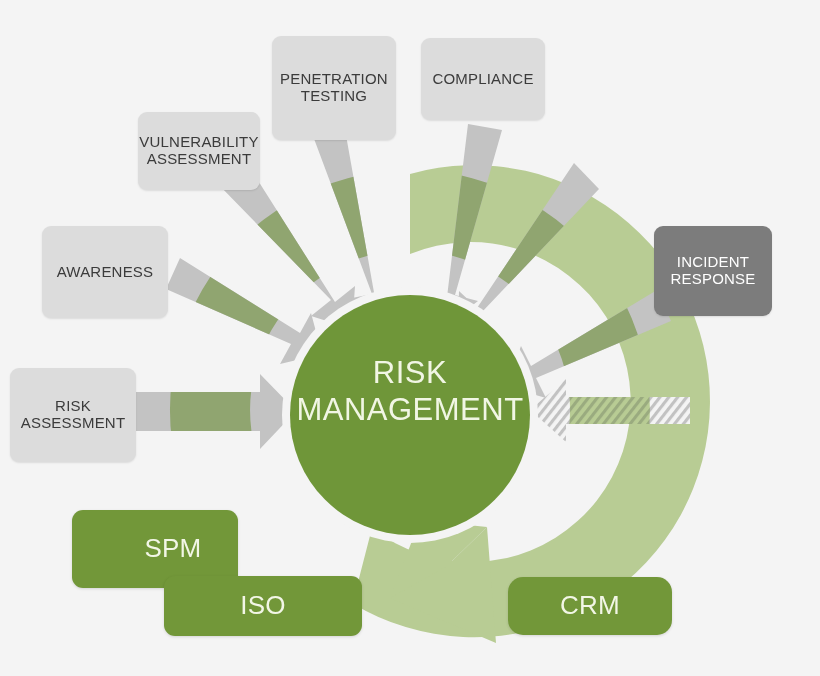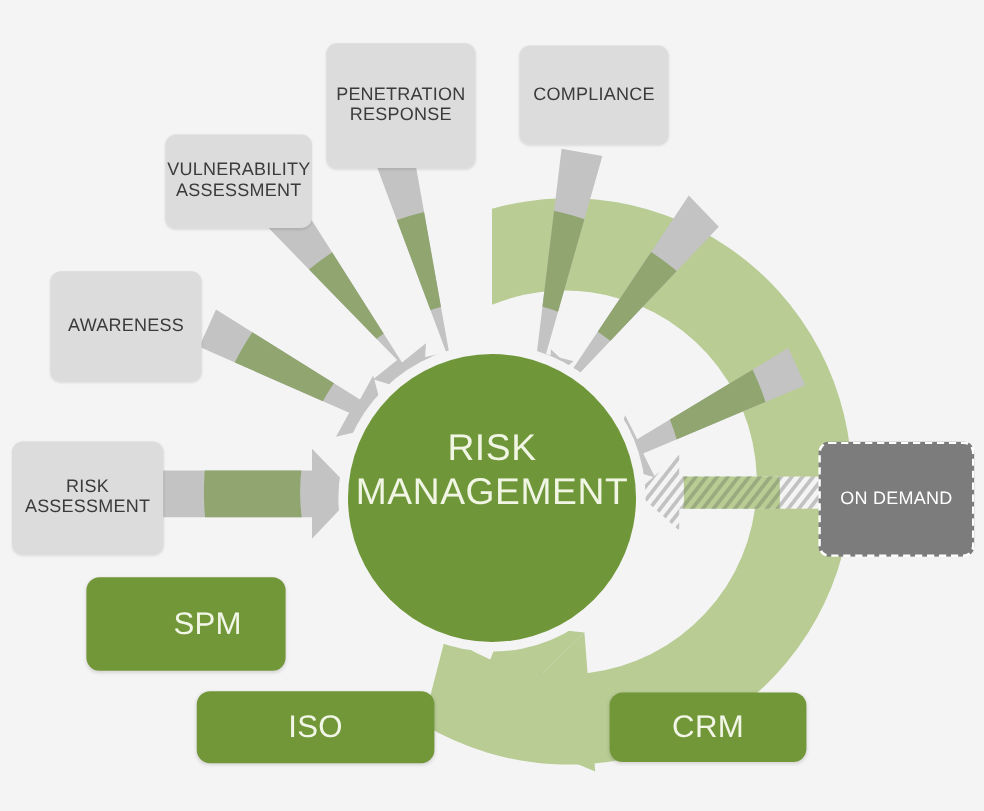--- a/index.html
+++ b/index.html
@@ -165,47 +165,48 @@
   <div class="center-label">RISK
 MANAGEMENT</div>
 
   <div class="node gray" style="left:138px; top:112px; width:122px; height:78px;text-align:center;">
     <span>VULNERABILITY
 ASSESSMENT</span>
   </div>
 
   <div class="node gray" style="left:272px; top:36px; width:124px; height:104px;">
     <span>PENETRATION
+TESTING</span>
+  </div>
+
+  <div class="node gray" style="left:421px; top:38px; width:124px; height:82px;">
+    <span>COMPLIANCE</span>
+  </div>
+
+
+  <div class="node darkgray" style="left:654px; top:226px; width:118px; height:90px;">
+    <span>INCIDENT
 RESPONSE</span>
   </div>
 
-  <div class="node gray" style="left:421px; top:38px; width:124px; height:82px;margin-left:12px;">
-    <span>COMPLIANCE</span>
-  </div>
-
-
-
-  <div class="node darkgray dashed" style="left:682px; top:368px; width:130px; height:96px;">
-    <span>ON DEMAND</span>
-  </div>
 
   <div class="node gray" style="left:42px; top:226px; width:126px; height:92px;">
     <span>AWARENESS</span>
   </div>
 
   <div class="node gray" style="left:10px; top:368px; width:126px; height:94px;">
     <span>RISK
 ASSESSMENT</span>
   </div>
 
-  <div class="node green" style="left:72px; top:481px; width:166px; height:78px;padding-left:36px;">
+  <div class="node green" style="left:72px; top:510px; width:166px; height:78px;padding-left:36px;">
     <span>SPM</span>
   </div>
 
   <div class="node green" style="left:164px; top:576px; width:198px; height:60px;">
     <span>ISO</span>
   </div>
 
-  <div class="node green" style="left:508px; top:577px; width:164px; height:58px;">
+  <div class="node green" style="left:508px; top:577px; width:164px; height:58px;border-radius:15px;">
     <span>CRM</span>
   </div>
 
 </div>
 
 </body></html>

